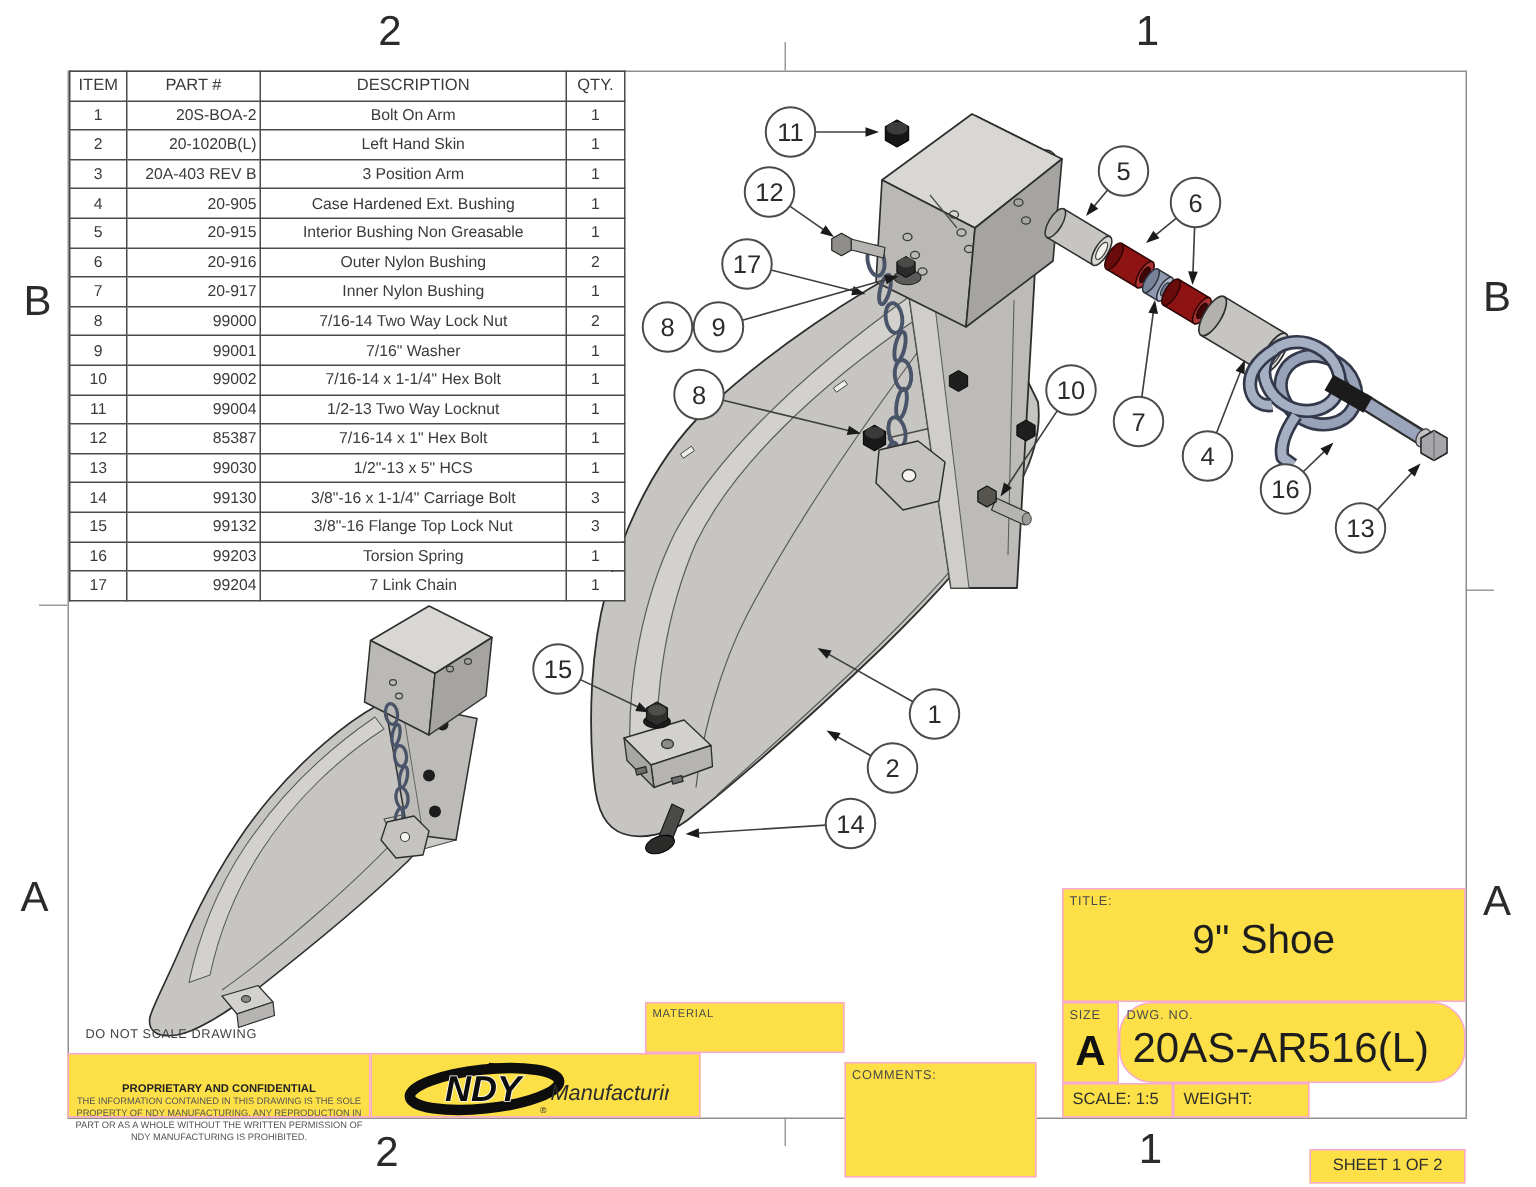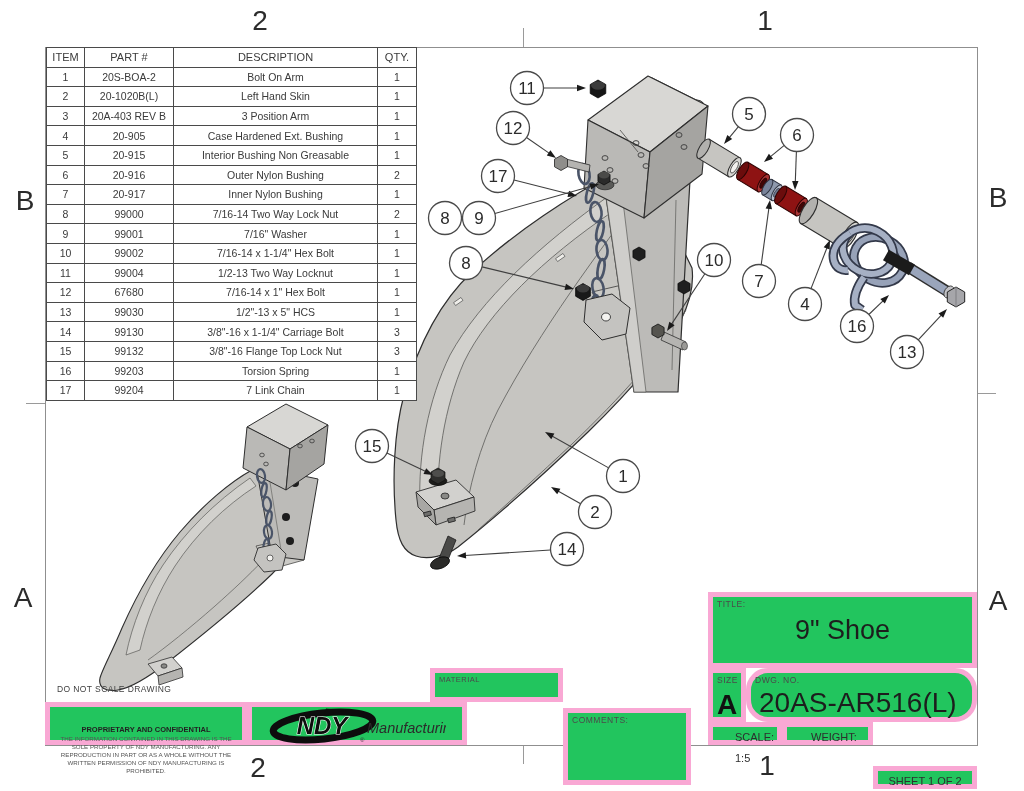--- a/index.html
+++ b/index.html
@@ -8,23 +8,23 @@
   .frame{position:absolute;left:45px;top:47px;width:931px;height:697px;
          border:1px solid #8f8f8f;}
   .zone{position:absolute;font-size:28px;color:#2b2b2b;transform:translate(-50%,-50%);}
   .tick{position:absolute;background:#9a9a9a;}
   
   .parts{position:absolute;left:46px;top:47px;border-collapse:collapse;
          table-layout:fixed;font-size:10.5px;color:#3a3a3a;}
   .parts td,.parts th{border:1px solid #4a4a4a;height:18.6px;padding:0 2px;
          overflow:hidden;white-space:nowrap;font-weight:normal;background:#fff;}
   .parts th{font-size:11px;}
-  .c{text-align:center;} .l{text-align:center;padding-left:3px;margin-top:24px;}
+  .c{text-align:center;} .l{text-align:right;padding-left:3px;margin-top:24px;}
   
-  .box{position:absolute;border:5px solid #f9a8d4;box-sizing:border-box;background:#22c55e;}
+  .box{position:absolute;border:1px solid #f9a8d4;box-sizing:border-box;background:#fde047;}
   .lbl{position:absolute;left:4px;top:2px;font-size:8.5px;color:#4a4a4a;letter-spacing:.5px;}
   .title-text{position:absolute;left:0;right:0;top:18px;text-align:center;
               font-size:27px;color:#1d1d1d;}
   .size-a{position:absolute;left:0;right:0;top:16px;text-align:center;
           font-size:28px;font-weight:bold;color:#111;}
   .dwg-no{position:absolute;left:8px;top:14px;font-size:28px;color:#1d1d1d;}
   .cell-sm{font-size:11px;color:#2e2e2e;line-height:21px;}
   .prop-head{font-size:7.5px;font-weight:bold;text-align:center;color:#222;margin-top:18px;}
   .prop-body{font-size:6.2px;text-align:center;color:#555;line-height:1.3;margin-top:1px;
              padding:0 4px;}
@@ -441,21 +441,21 @@
           <td class="c">1</td>
         </tr>
         <tr>
           <td class="c">11</td>
           <td class="l">99004</td>
           <td class="c">1/2-13 Two Way Locknut</td>
           <td class="c">1</td>
         </tr>
         <tr>
           <td class="c">12</td>
-          <td class="l">67680</td>
+          <td class="l">85387</td>
           <td class="c">7/16-14 x 1" Hex Bolt</td>
           <td class="c">1</td>
         </tr>
         <tr>
           <td class="c">13</td>
           <td class="l">99030</td>
           <td class="c">1/2"-13 x 5" HCS</td>
           <td class="c">1</td>
         </tr>
         <tr>
@@ -490,22 +490,22 @@
     <div class="title-text">9" Shoe</div>
   </div>
   <div class="box" style="left:708px;top:668px;width:38px;height:54px;">
     <span class="lbl">SIZE</span>
     <div class="size-a">A</div>
   </div>
   <div class="box" style="left:746px;top:668px;width:231px;height:54px;border-radius:22px;">
     <span class="lbl">DWG.  NO.</span>
     <div class="dwg-no">20AS-AR516(L)</div>
   </div>
-  <div class="box cell-sm" style="left:708px;top:722px;width:74px;height:23px;padding-left:22px;">SCALE: 1:5</div>
-  <div class="box cell-sm" style="left:782px;top:722px;width:91px;height:23px;padding-left:24px;">WEIGHT:</div>
+  <div class="box cell-sm" style="left:708px;top:722px;width:74px;height:23px;padding-left:6px;">SCALE: 1:5</div>
+  <div class="box cell-sm" style="left:782px;top:722px;width:91px;height:23px;padding-left:6px;">WEIGHT:</div>
   <div class="box cell-sm" style="left:873px;top:722px;width:104px;height:23px;text-align:center;margin-top:44px;">SHEET 1 OF 2</div>
   <div class="box" style="left:563px;top:708px;width:128px;height:77px;">
     <span class="lbl">COMMENTS:</span>
   </div>
   <div class="box" style="left:430px;top:668px;width:133px;height:34px;">
     <span class="lbl" style="font-size:7.5px;">MATERIAL</span>
   </div>
   <div class="box" style="left:45px;top:702px;width:202px;height:43px;">
     <div class="prop-head">PROPRIETARY AND CONFIDENTIAL</div>
     <div class="prop-body">THE INFORMATION CONTAINED IN THIS DRAWING IS THE SOLE PROPERTY OF NDY MANUFACTURING. ANY REPRODUCTION IN PART OR AS A WHOLE WITHOUT THE WRITTEN PERMISSION OF NDY MANUFACTURING IS PROHIBITED.</div>

